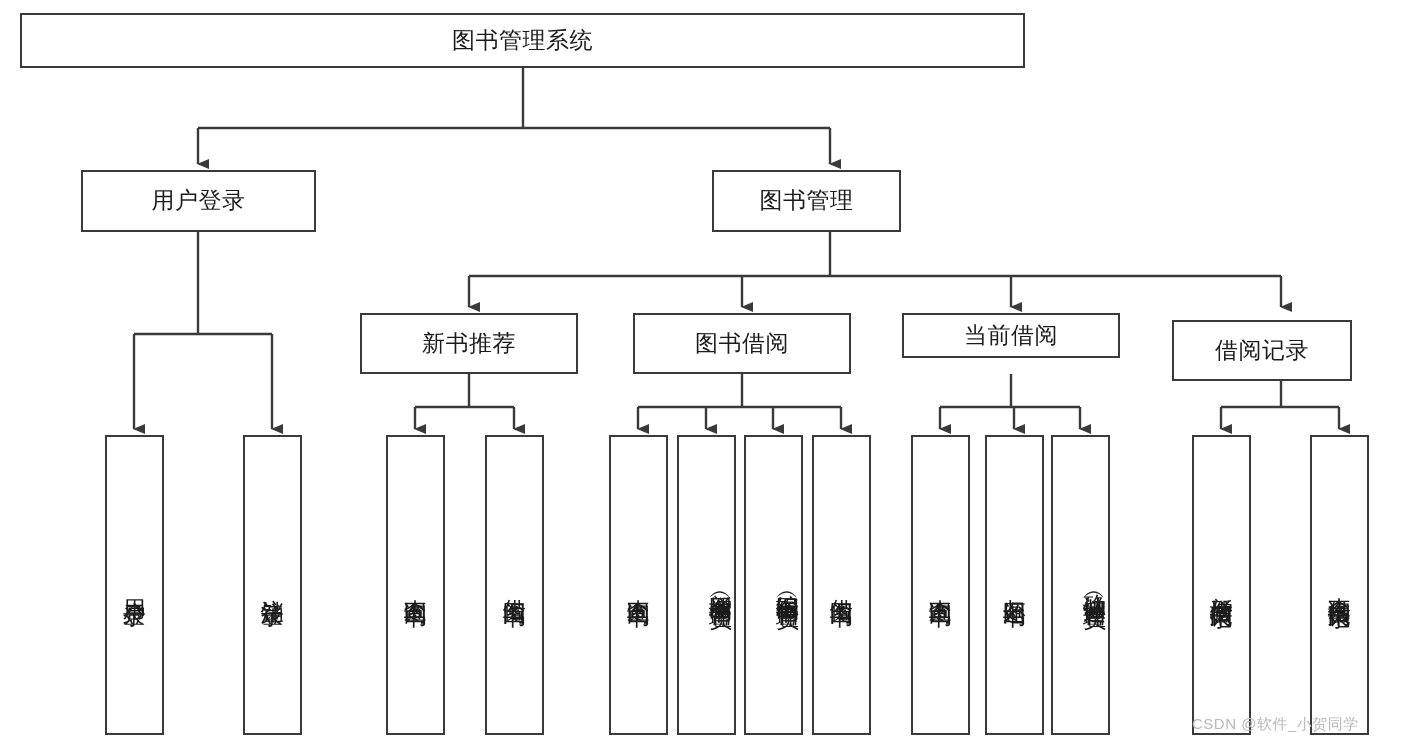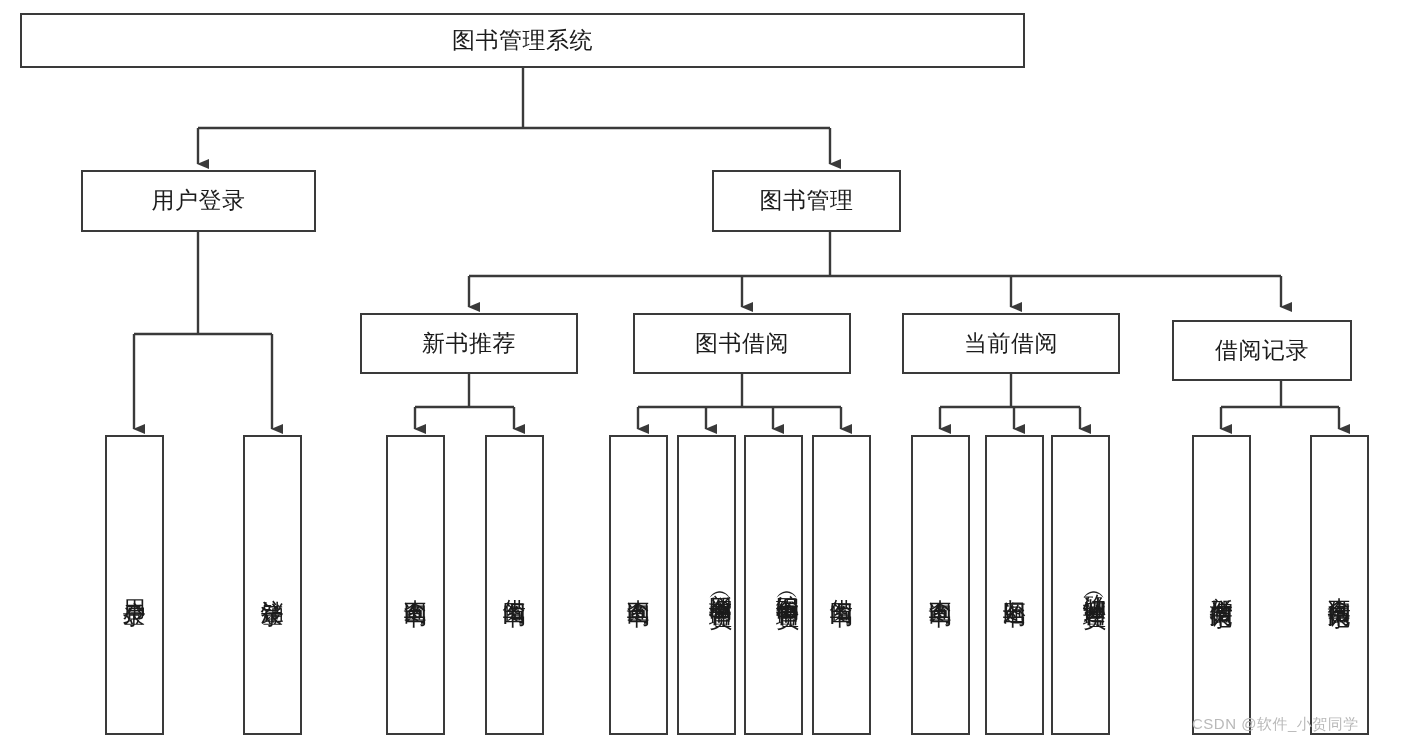--- a/index.html
+++ b/index.html
@@ -118,21 +118,21 @@
     </g>
   </svg>
 
   <div class="node node-h" style="left: 20px; top: 13px; width: 1005px; height: 55px;">图书管理系统</div>
 
   <div class="node node-h" style="left: 81px; top: 170px; width: 235px; height: 62px;">用户登录</div>
   <div class="node node-h" style="left: 712px; top: 170px; width: 189px; height: 62px;">图书管理</div>
 
   <div class="node node-h" style="left: 360px; top: 313px; width: 218px; height: 61px;">新书推荐</div>
   <div class="node node-h" style="left: 633px; top: 313px; width: 218px; height: 61px;">图书借阅</div>
-  <div class="node node-h" style="left: 902px; top: 313px; width: 218px; height: 61px;">当前借阅</div>
+  <div class="node node-h" style="left: 902px; top: 313px; width: 218px; height: 45px;">当前借阅</div>
   <div class="node node-h" style="left: 1172px; top: 320px; width: 180px; height: 61px;">借阅记录</div>
 
   <div class="node node-v" style="left: 105px; top: 435px; width: 59px; height: 300px;">用户登录</div>
   <div class="node node-v" style="left: 243px; top: 435px; width: 59px; height: 300px;">注销登录</div>
   <div class="node node-v" style="left: 386px; top: 435px; width: 59px; height: 300px;">查询图书</div>
   <div class="node node-v" style="left: 485px; top: 435px; width: 59px; height: 300px;">借阅图书</div>
   <div class="node node-v" style="left: 609px; top: 435px; width: 59px; height: 300px;">查询图书</div>
   <div class="node node-v top-align" style="left: 677px; top: 435px; width: 59px; height: 300px;">新增图书（管理员）</div>
   <div class="node node-v top-align" style="left: 744px; top: 435px; width: 59px; height: 300px;">编辑图书（管理员）</div>
   <div class="node node-v" style="left: 812px; top: 435px; width: 59px; height: 300px;">借阅图书</div>

